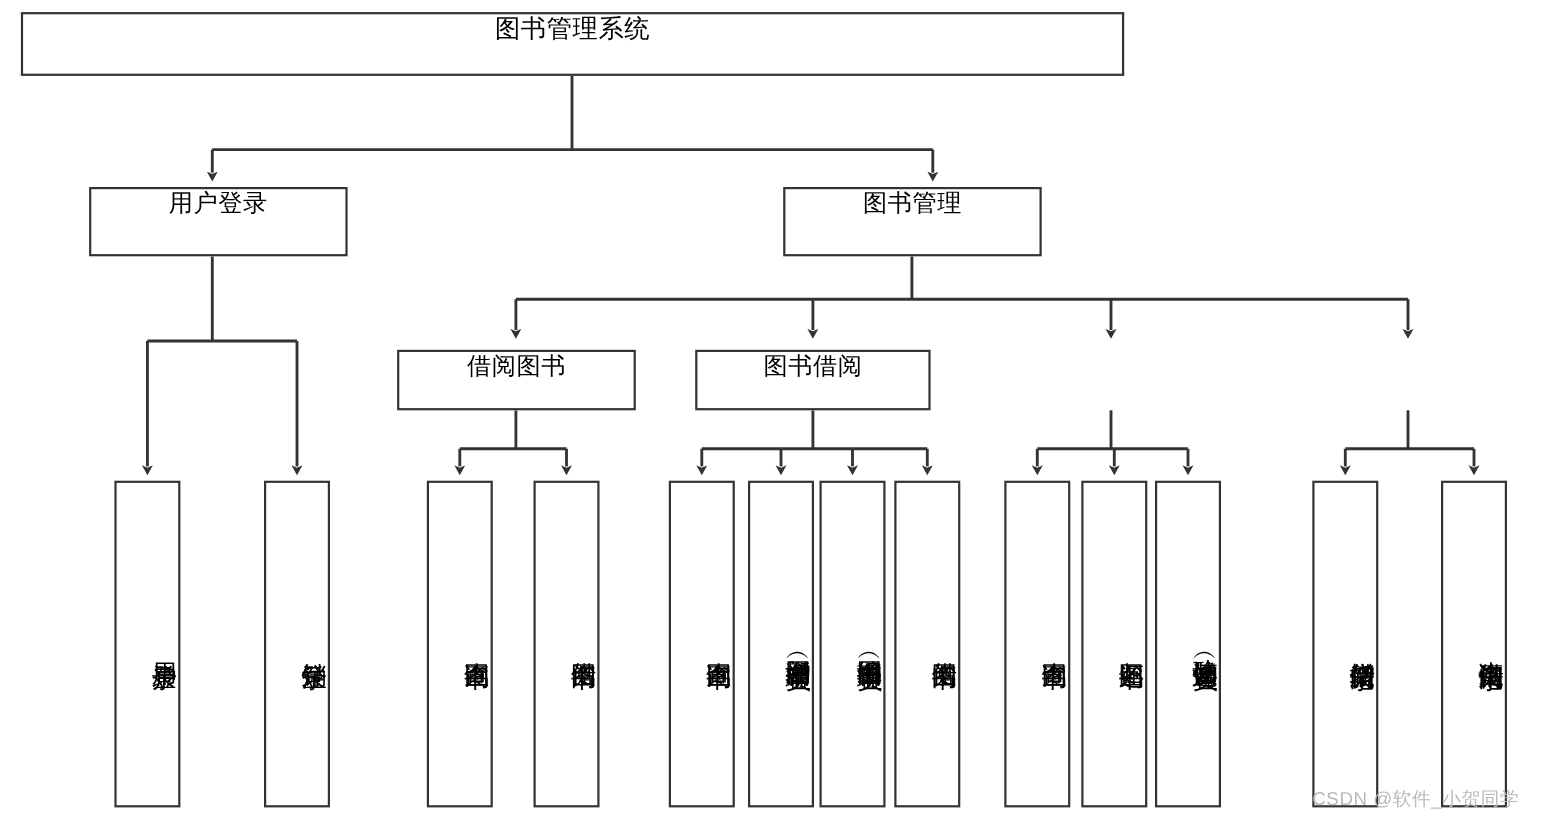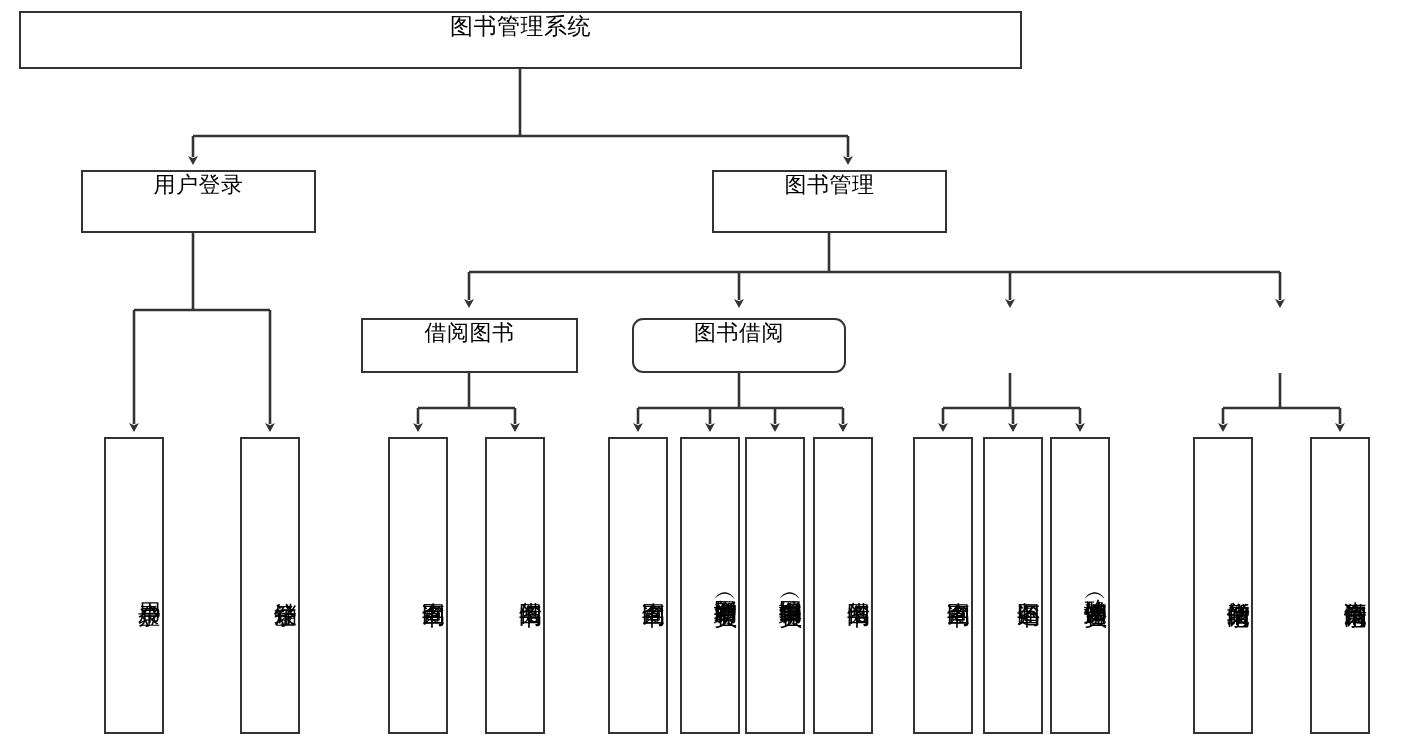--- a/index.html
+++ b/index.html
@@ -135,21 +135,21 @@
   </div>
 
   <div class="node node-h" style="left:712px; top:170px; width:235px; height:63px;">
     <span>图书管理</span>
   </div>
 
   <div class="node node-h" style="left:361px; top:318px; width:217px; height:55px;">
     <span>借阅图书</span>
   </div>
 
-  <div class="node node-h" style="left:632px; top:318px; width:214px; height:55px;border-radius:11px;">
+  <div class="node node-h" style="left:632px; top:318px; width:214px; height:55px;">
     <span>图书借阅</span>
   </div>
 
 
 
   <div class="node node-v" style="left:104px; top:437px; width:60px; height:297px;">
     <span class="vlabel">用户登录</span>
   </div>
 
   <div class="node node-v" style="left:240px; top:437px; width:60px; height:297px;">
@@ -193,14 +193,15 @@
   </div>
 
   <div class="node node-v" style="left:1193px; top:437px; width:60px; height:297px;">
     <span class="vlabel">新增借阅记录</span>
   </div>
 
   <div class="node node-v" style="left:1310px; top:437px; width:60px; height:297px;">
     <span class="vlabel">查询借阅记录</span>
   </div>
 
+  <div class="watermark" style="left:1193px; top:715px;">CSDN @软件_小贺同学</div>
 
 </div>
 
 </body></html>

